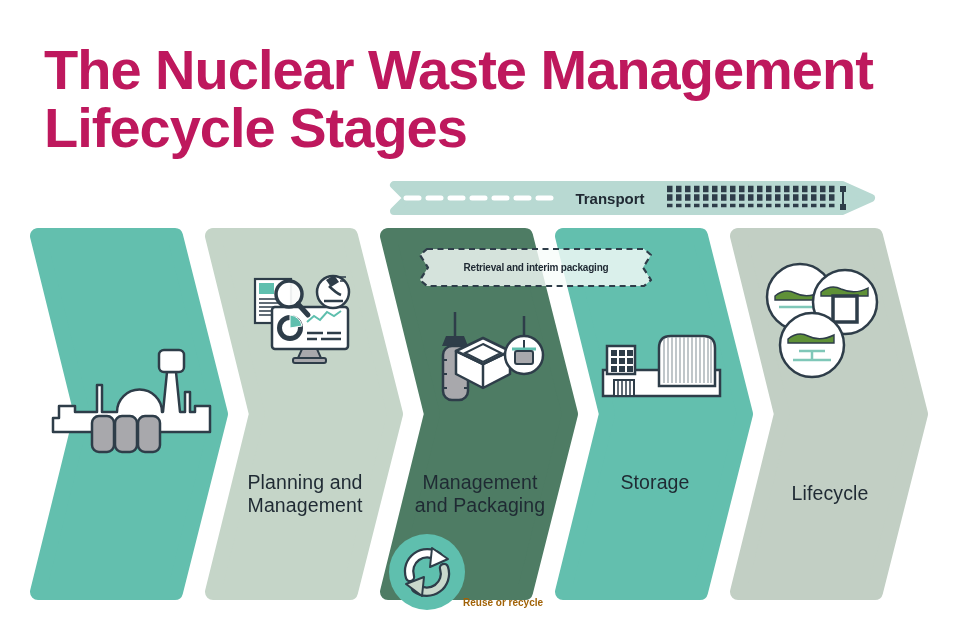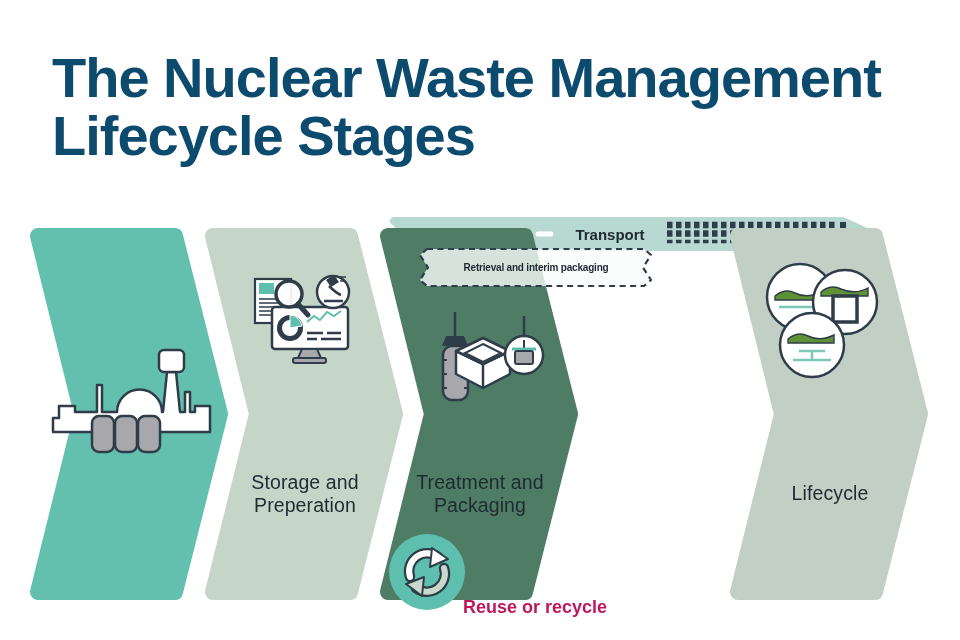--- a/index.html
+++ b/index.html
@@ -1,24 +1,24 @@
 <!DOCTYPE html>
 <html><head>
 <meta charset="utf-8">
 <style>
   html,body{margin:0;padding:0;background:#fff;}
   .canvas{position:relative;width:960px;height:640px;background:#ffffff;overflow:hidden;
           font-family:"Liberation Sans",sans-serif;}
 
-  .title{position:absolute;left:36px;top:33px;margin:16px;width:900px;
+  .title{position:absolute;left:36px;top:33px;margin:8px;width:900px;
          font-size:56px;line-height:1.04;font-weight:700;letter-spacing:-1px;
-         color:#0c4a6e;white-space:pre-line;}
+         color:#be185d;white-space:pre-line;}
 
   
-  .banner{position:absolute;left:390px;top:181px;width:486px;height:34px;margin-top:36px;}
+  .banner{position:absolute;left:390px;top:181px;width:486px;height:34px;}
   .banner svg{position:absolute;left:0;top:0;overflow:visible;}
   .banner .label{position:absolute;left:168px;top:0;width:104px;height:34px;display:flex;
                  align-items:center;justify-content:center;font-size:15px;font-weight:700;color:#202a33;}
 
   
   .stage{position:absolute;top:228px;width:200px;height:372px;}
   .stage svg.chev{position:absolute;left:0;top:0;overflow:visible;}
   .stage svg.icon{position:absolute;}
   .stage-label{position:absolute;top:243px;left:25px;width:150px;text-align:center;
                font-size:19.5px;line-height:23px;font-weight:400;color:#1f2a33;letter-spacing:.1px;}
@@ -27,21 +27,21 @@
   
   .ribbon{position:absolute;left:419px;top:246px;width:234px;height:43px;}
   .ribbon svg{position:absolute;left:0;top:0;overflow:visible;}
   .ribbon-label{position:absolute;left:0;top:0;width:234px;height:43px;display:flex;
                 align-items:center;justify-content:center;font-size:10px;font-weight:700;
                 letter-spacing:-.2px;color:#1e2832;}
 
   
   .badge{position:absolute;left:386px;top:531px;}
   .reuse-label{position:absolute;left:450px;top:597px;width:150px;
-               font-size:18px;font-weight:700;color:#be185d;padding-left:13px;}
+               font-size:10px;font-weight:700;color:#a16207;padding-left:13px;}
 </style>
 </head>
 <body>
 
 <div class="canvas">
 
   <h1 class="title">The Nuclear Waste Management
 Lifecycle Stages</h1>
 
   <div class="banner">
@@ -91,21 +91,21 @@
       <polygon points="57,84 72,84 76,93 53,93" fill="#a8a8ac" stroke="#2e3d49" stroke-width="2"></polygon>
       <rect x="48" y="93" width="33" height="5" rx="2" fill="#a8a8ac" stroke="#2e3d49" stroke-width="2"></rect>
       <circle cx="44" cy="29" r="13" fill="rgba(255,255,255,0.92)" stroke="#2e3d49" stroke-width="3.5"></circle>
       <line x1="53" y1="39" x2="63" y2="50" stroke="#2e3d49" stroke-width="5" stroke-linecap="round"></line>
       <circle cx="88" cy="27" r="16" fill="#ffffff" stroke="#2e3d49" stroke-width="2.5"></circle>
       <path d="M81,15 l8,-5 5,7 -8,5 z" fill="#2e3d49"></path>
       <path d="M84,21 q7,7 12,9" fill="none" stroke="#2e3d49" stroke-width="2.5"></path>
       <path d="M79,36 h19" stroke="#2e3d49" stroke-width="2.5"></path>
       <path d="M95,12 h6 M95,16 h4" stroke="#2e3d49" stroke-width="1.5"></path>
     </svg>
-    <div class="stage-label">Storage and Preperation</div>
+    <div class="stage-label">Planning and Management</div>
   </div>
 
   <div class="stage" style="left:380px">
     <svg class="chev" width="200" height="372" viewBox="0 0 200 372">
       <polygon points="8,8 145,8 190,186 145,364 8,364 52,186" stroke-width="16" stroke-linejoin="round" fill="#4e7c64" stroke="#4e7c64"></polygon>
     </svg>
     <svg class="icon" style="left:40px;top:82px" width="140" height="110" viewBox="0 0 140 110">
       <line x1="35" y1="2" x2="35" y2="27" stroke="#2e3d49" stroke-width="2.5"></line>
       <polygon points="26,26 44,26 48,36 22,36" fill="#2e3d49"></polygon>
       <rect x="23" y="36" width="25" height="54" rx="9" fill="#a8a8ac" stroke="#2e3d49" stroke-width="2.5"></rect>
@@ -113,23 +113,38 @@
       <path d="M36,41 L36,64 L63,78 L90,64 L90,41 L63,54 Z" fill="#ffffff" stroke="#2e3d49" stroke-width="2.5" stroke-linejoin="round"></path>
       <polygon points="63,28 90,41 63,54 36,41" fill="#ffffff" stroke="#2e3d49" stroke-width="2.5" stroke-linejoin="round"></polygon>
       <polygon points="63,34 81,43 63,52 45,43" fill="none" stroke="#2e3d49" stroke-width="2"></polygon>
       <line x1="63" y1="54" x2="63" y2="78" stroke="#2e3d49" stroke-width="2.5"></line>
       <line x1="104" y1="6" x2="104" y2="26" stroke="#2e3d49" stroke-width="2.5"></line>
       <circle cx="104" cy="45" r="19" fill="#ffffff" stroke="#2e3d49" stroke-width="2.5"></circle>
       <line x1="104" y1="30" x2="104" y2="39" stroke="#2e3d49" stroke-width="2"></line>
       <line x1="92" y1="39" x2="116" y2="39" stroke="#5fbfae" stroke-width="3"></line>
       <rect x="95" y="41" width="18" height="13" rx="2" fill="#a8a8ac" stroke="#2e3d49" stroke-width="2"></rect>
     </svg>
-    <div class="stage-label">Treatment and Packaging</div>
+    <div class="stage-label">Management and Packaging</div>
   </div>
 
+  <div class="stage" style="left:555px">
+    <svg class="chev" width="200" height="372" viewBox="0 0 200 372">
+      <polygon points="8,8 145,8 190,186 145,364 8,364 52,186" stroke-width="16" stroke-linejoin="round" fill="#63bfae" stroke="#63bfae"></polygon>
+    </svg>
+    <svg class="icon" style="left:40px;top:100px" width="130" height="76" viewBox="0 0 130 76">
+      <rect x="8" y="42" width="117" height="26" fill="#ffffff" stroke="#2e3d49" stroke-width="2.5"></rect>
+      <path d="M64,58 V20 Q64,8 76,8 H108 Q120,8 120,20 V58 Z" fill="#ffffff" stroke="#2e3d49" stroke-width="2.5"></path>
+      <path d="M69,11 V55 M73,9.5 V55 M77,9 V55 M81,9 V55 M85,9 V55 M89,9 V55 M93,9 V55 M97,9 V55 M101,9 V55 M105,9 V55 M109,9 V55 M113,10 V55 M116,12 V55" stroke="#9fa9ae" stroke-width="1.3"></path>
+      <rect x="12" y="18" width="28" height="28" fill="#ffffff" stroke="#2e3d49" stroke-width="2.5"></rect>
+      <path d="M16,22h6v6h-6z M24,22h6v6h-6z M32,22h6v6h-6z M16,30h6v6h-6z M24,30h6v6h-6z M32,30h6v6h-6z M16,38h6v6h-6z M24,38h6v6h-6z M32,38h6v6h-6z" fill="#2e3d49"></path>
+      <rect x="19" y="52" width="20" height="16" fill="#ffffff" stroke="#2e3d49" stroke-width="2"></rect>
+      <path d="M23,52 V68 M27,52 V68 M31,52 V68 M35,52 V68" stroke="#2e3d49" stroke-width="1.5"></path>
+    </svg>
+    <div class="stage-label">Storage</div>
+  </div>
 
   <div class="stage" style="left:730px">
     <svg class="chev" width="200" height="372" viewBox="0 0 200 372">
       <polygon points="8,8 145,8 190,186 145,364 8,364 52,186" stroke-width="16" stroke-linejoin="round" fill="#c2cfc4" stroke="#c2cfc4"></polygon>
     </svg>
     <svg class="icon" style="left:33px;top:34px" width="118" height="118" viewBox="0 0 118 118">
       <circle cx="37" cy="35" r="33" fill="#ffffff" stroke="#2e3d49" stroke-width="2.5"></circle>
       <path d="M12,34 Q22,26 32,31 Q44,37 58,30 L58,38 L12,38 Z" fill="#5f9137" stroke="#2e3d49" stroke-width="1.4"></path>
       <line x1="16" y1="45" x2="52" y2="45" stroke="#7fc7b8" stroke-width="2.5"></line>
       <circle cx="82" cy="40" r="32" fill="#ffffff" stroke="#2e3d49" stroke-width="2.5"></circle>

